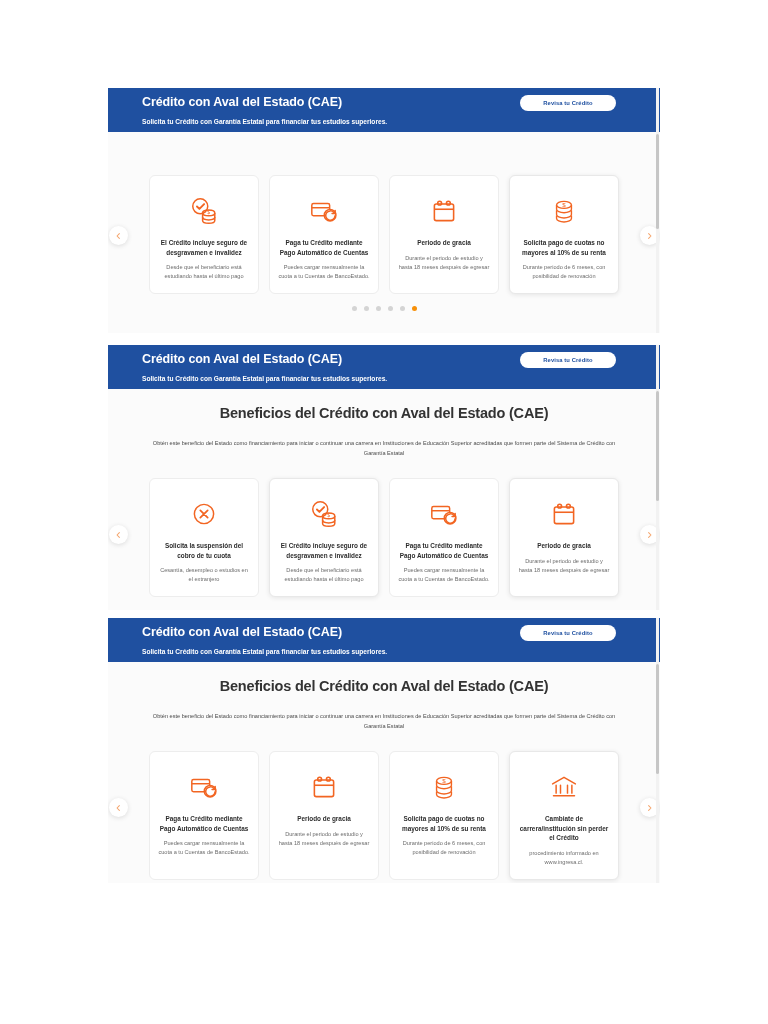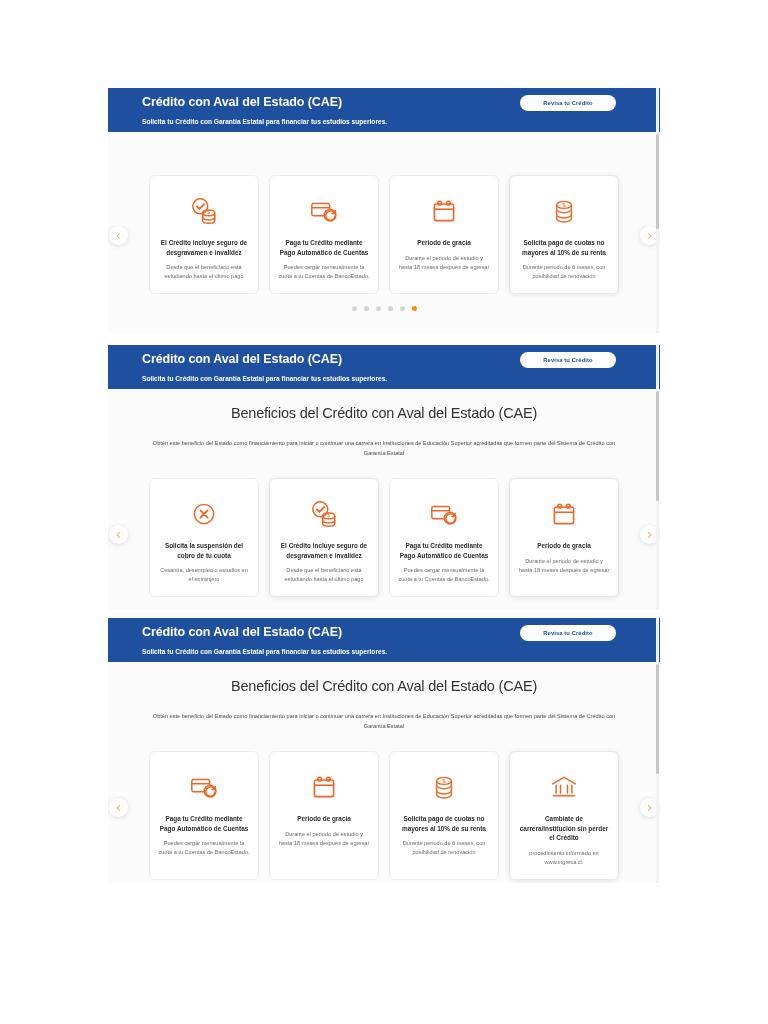--- a/index.html
+++ b/index.html
@@ -79,21 +79,21 @@
   
   .body {
     position: relative;
     background: #fbfbfb;
     padding: 0 14px;
   }
   .h2 {
     text-align: center;
     color: #333333;
     font-size: 14.5px;
-    font-weight: normal;
+    font-weight: bold;
     letter-spacing: -0.2px;
     margin: 16px 0 0 0;
   }
   .intro {
     text-align: center;
     color: #4a4a4a;
     font-size: 5.6px;
     line-height: 9.5px;
     margin: 18px auto 0 auto;
     max-width: 470px;

